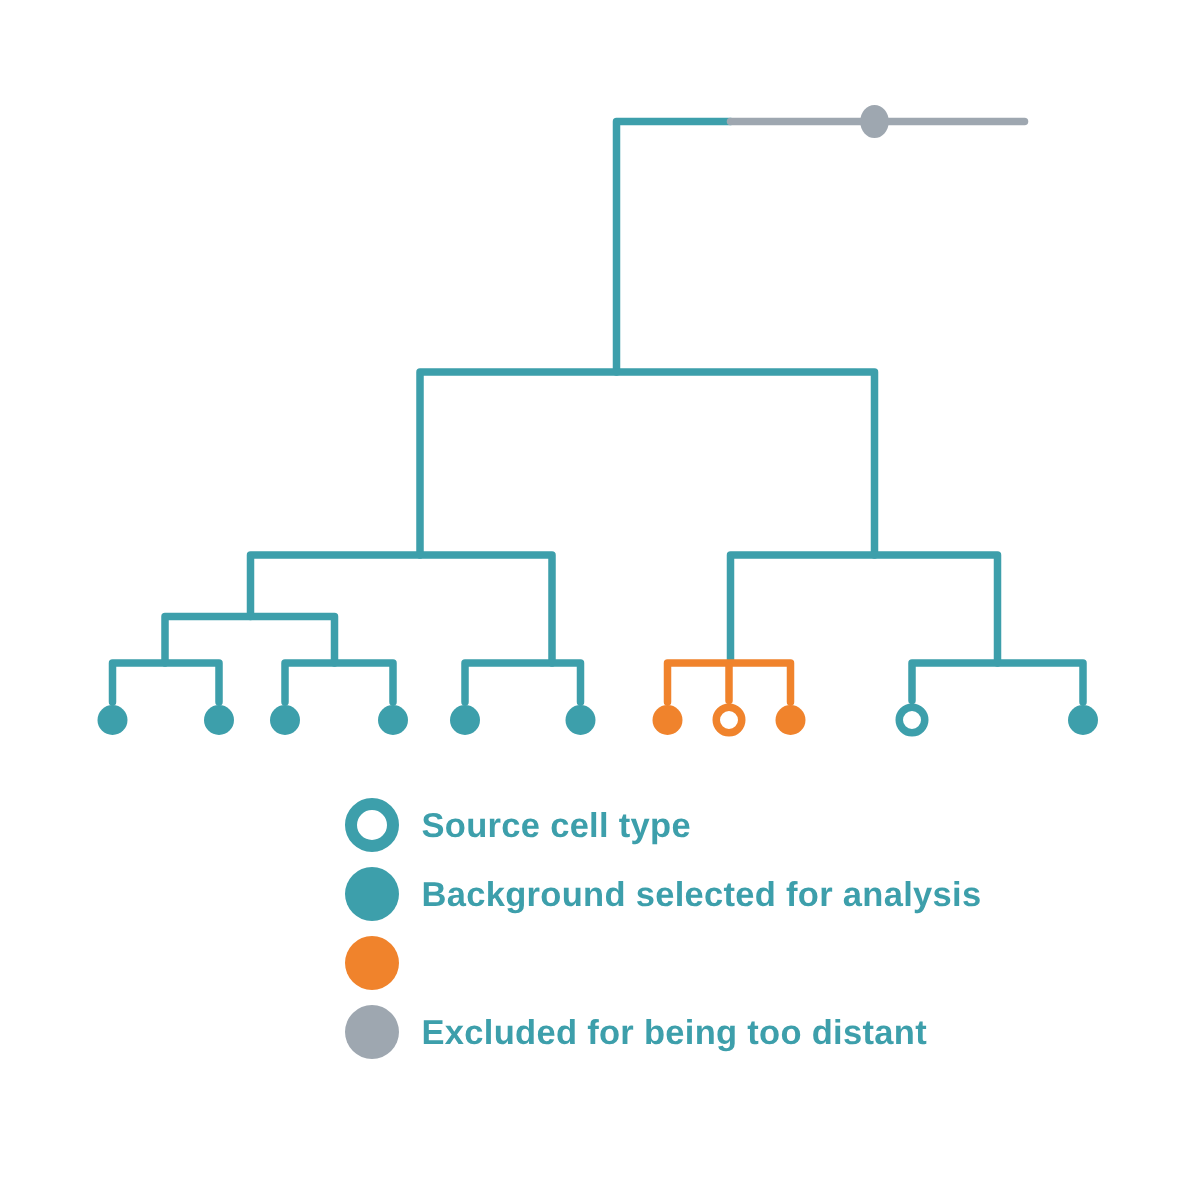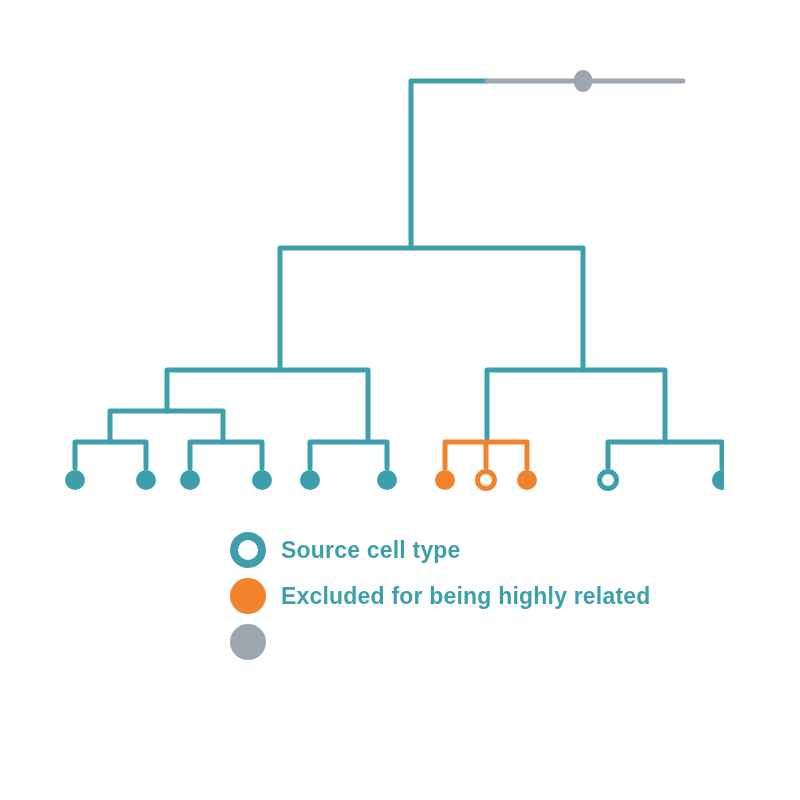--- a/index.html
+++ b/index.html
@@ -7,20 +7,21 @@
     padding: 0;
     background: var(--bg, #ffffff);
     font-family: "Liberation Sans", sans-serif;
   }
   .stage {
     position: relative;
     width: 724px;
     height: 800px;
     background: var(--bg, #ffffff);
     overflow: hidden;
+    padding-left: 24px;
   }
   svg.tree {
     position: absolute;
     left: 0;
     top: 0;
   }
   .legend {
     position: absolute;
     left: 230px;
     top: 532px;
@@ -81,21 +82,25 @@
       <ellipse cx="608" cy="480" rx="8.5" ry="8.5" fill="#FFFFFF" stroke="#3D9FAB" stroke-width="5"></ellipse>
       <ellipse cx="722" cy="480" rx="10" ry="10" fill="#3D9FAB"></ellipse>
     </svg>
 
   <div class="legend">
     <div class="legend-row">
       <span class="swatch" style="background: rgb(255, 255, 255); border: 8px solid rgb(61, 159, 171);"></span>
       <span class="legend-label">Source cell type</span>
     </div>
     <div class="legend-row">
+      <span class="swatch" style="background: rgb(61, 159, 171);"></span>
+      <span class="legend-label">Background selected for analysis</span>
+    </div>
+    <div class="legend-row">
       <span class="swatch" style="background: rgb(240, 131, 44);"></span>
-      <span class="legend-label">Excluded for being highly related</span>
     </div>
     <div class="legend-row">
       <span class="swatch" style="background: rgb(158, 167, 176);"></span>
+      <span class="legend-label">Excluded for being too distant</span>
     </div>
   </div>
 
 </div>
 
 </body></html>

